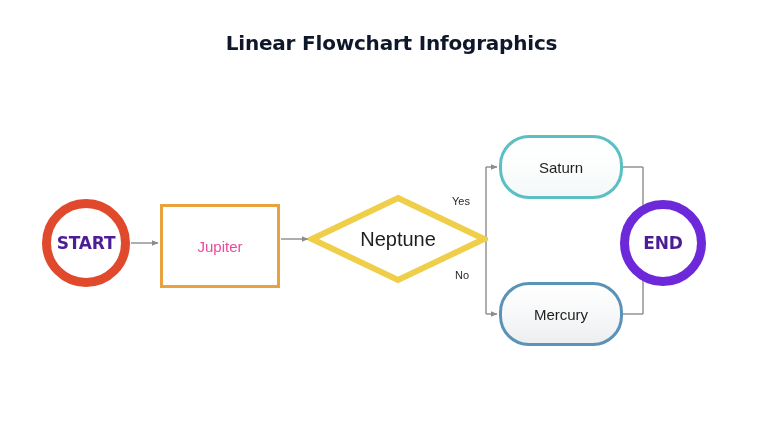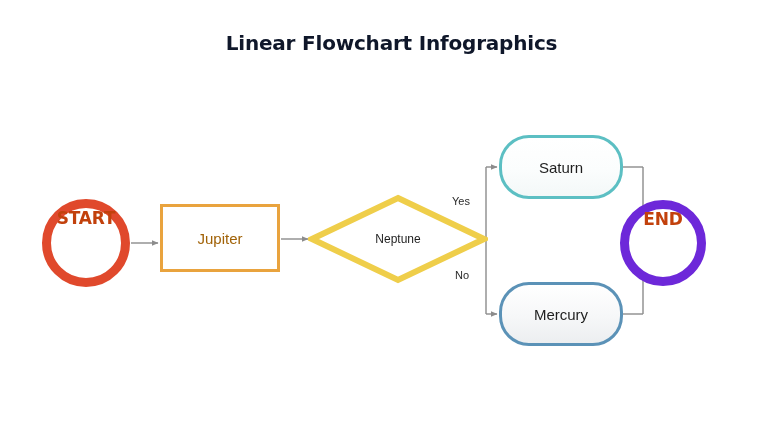--- a/index.html
+++ b/index.html
@@ -47,26 +47,27 @@
     pointer-events: none;
   }
 
   
   .terminator {
     position: absolute;
     box-sizing: border-box;
     border-radius: 50%;
     background: #ffffff;
     display: flex;
+    align-items: center;
     justify-content: center;
     font-family: "DejaVu Sans", sans-serif;
     font-weight: bold;
     font-size: 17px;
     letter-spacing: -0.2px;
-    color: #c2410c;
+    color: #4c1d95;
   }
   #node-start {
     left: 42px;
     top: 199px;
     width: 88px;
     height: 88px;
     border: 9px solid #e0492c;
   }
   #node-end {
     left: 620px;
@@ -76,49 +77,49 @@
     border: 9px solid #6d28d9;
   }
 
   
   #node-jupiter {
     position: absolute;
     box-sizing: border-box;
     left: 160px;
     top: 204px;
     width: 120px;
-    height: 68px;
+    height: 84px;
     border: 3px solid #e9a33e;
     background: #ffffff;
     display: flex;
     align-items: center;
     justify-content: center;
     font-size: 15px;
-    color: #a16207;
+    color: #ec4899;
   }
 
   
   #node-neptune {
     position: absolute;
     left: 308px;
     top: 194px;
     width: 180px;
     height: 90px;
   }
   #node-neptune .diamond-svg {
     position: absolute;
     inset: 0;
   }
   #node-neptune .diamond-label {
     position: absolute;
     inset: 0;
     display: flex;
     align-items: center;
     justify-content: center;
-    font-size: 12px;
+    font-size: 20px;
     color: #1f1f1f;
   }
 
   
   .option-box {
     position: absolute;
     box-sizing: border-box;
     width: 124px;
     height: 64px;
     border-radius: 30px;

